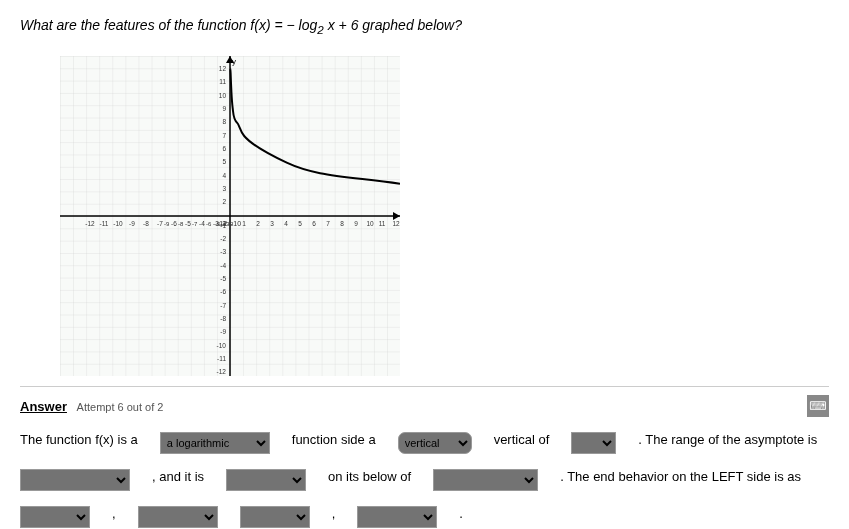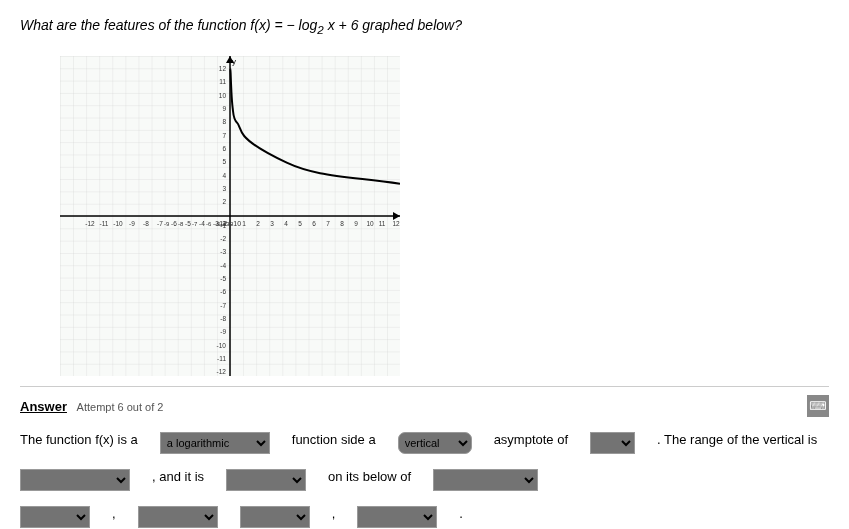--- a/index.html
+++ b/index.html
@@ -206,28 +206,28 @@
       <select style="min-width:110px;">
         <option>a logarithmic</option>
         <option>an exponential</option>
         <option>a linear</option>
       </select>
       <span>function side a</span>
       <select style="min-width:55px;border-radius:7px;">
         <option>vertical</option>
         <option>horizontal</option>
       </select>
-      <span>asymptote of</span>
+      <span>vertical of</span>
       <select style="min-width:40px;">
         <option></option>
         <option>x=0</option>
         <option>x=1</option>
         <option>y=0</option>
       </select>
-      <span>. The range of the vertical is</span>
+      <span>. The range of the asymptote is</span>
     </div>
 
     <div class="row2">
       <select style="min-width:110px;">
         <option></option>
         <option>all real numbers</option>
         <option>y &gt; 0</option>
         <option>y &lt; 0</option>
       </select>
       <span>, and it is</span>
@@ -236,20 +236,21 @@
         <option>increasing</option>
         <option>decreasing</option>
       </select>
       <span>on its below of</span>
       <select style="min-width:80px;">
         <option></option>
         <option>x &gt; 0</option>
         <option>x ≥ 0</option>
         <option>all real numbers</option>
       </select>
+      <span>. The end behavior on the LEFT side is as</span>
     </div>
 
     <div class="row3">
       <select style="min-width:70px;">
         <option></option>
         <option>x → 0⁺</option>
         <option>x → −∞</option>
         <option>x → +∞</option>
       </select>
       <span>,</span>

